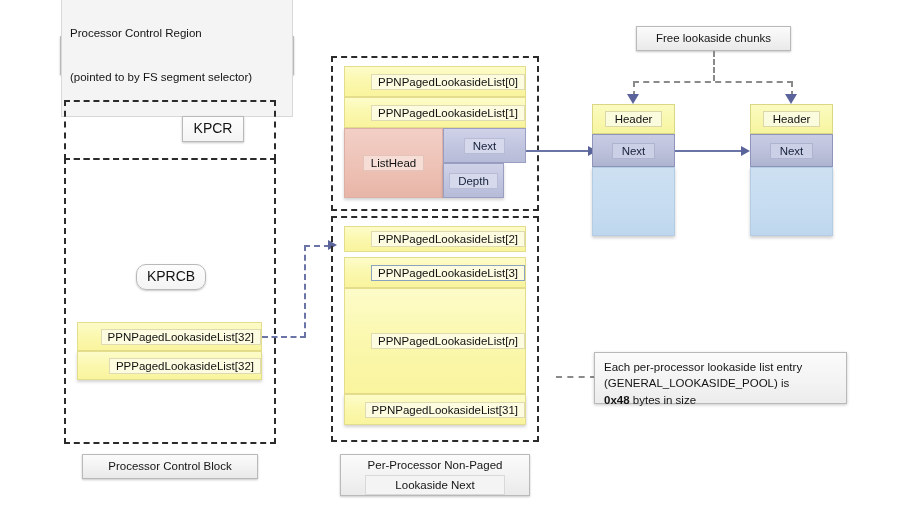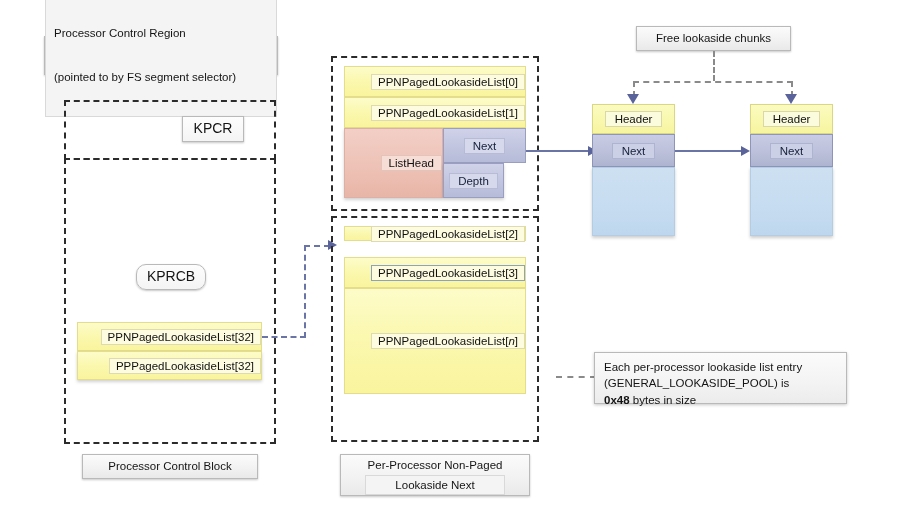--- a/index.html
+++ b/index.html
@@ -138,21 +138,21 @@
     border-left:6px solid transparent;border-right:6px solid transparent;
     border-top:10px solid #5a639a;
   }
   .it{font-style:italic;}
 </style>
 </head>
 <body>
 
 <div id="stage">
 
-  <div class="chip" style="left:44px;top:36px;width:234px;height:39px;">
+  <div class="chip" style="left:60px;top:36px;width:234px;height:39px;">
     <div class="inner" style="width:218px;text-align:left;">
       <div>Processor Control Region</div>
       <div>(pointed to by FS segment selector)</div>
     </div>
   </div>
 
   <div class="dashbox" style="left:64px;top:100px;width:212px;height:60px;"></div>
   <div class="chip" style="left:140px;top:116px;width:62px;height:26px;background:linear-gradient(180deg,#fdfdfd,#f4f4f4);margin-left:42px;">
     <div class="inner" style="border:none;background:transparent;font-size:14px;">KPCR</div>
   </div>
@@ -180,40 +180,43 @@
 
   <div class="dashbox" style="left:331px;top:56px;width:208px;height:155px;"></div>
 
   <div class="ybox" style="left:344px;top:66px;width:182px;height:31px;">
     <div class="lbl">PPNPagedLookasideList[0]</div>
   </div>
   <div class="ybox" style="left:344px;top:97px;width:182px;height:31px;">
     <div class="lbl">PPNPagedLookasideList[1]</div>
   </div>
 
-  <div class="pinkbox" style="left:344px;top:128px;width:99px;height:70px;justify-content:flex-end;">
+  <div class="pinkbox" style="left:344px;top:128px;width:99px;height:70px;">
     <div class="lbl">ListHead</div>
   </div>
   <div class="bluebox" style="left:443px;top:128px;width:83px;height:35px;">
     <div class="lbl">Next</div>
   </div>
   <div class="bluebox" style="left:443px;top:163px;width:61px;height:35px;box-shadow:0 2px 3px rgba(0,0,0,.18);">
     <div class="lbl">Depth</div>
   </div>
 
   <div class="dashbox" style="left:331px;top:216px;width:208px;height:226px;"></div>
 
-  <div class="ybox" style="left:344px;top:226px;width:182px;height:15px;">
+  <div class="ybox" style="left:344px;top:226px;width:182px;height:26px;">
     <div class="lbl">PPNPagedLookasideList[2]</div>
   </div>
   <div class="ybox" style="left:344px;top:257px;width:182px;height:31px;">
     <div class="lbl sel">PPNPagedLookasideList[3]</div>
   </div>
   <div class="ybox" style="left:344px;top:288px;width:182px;height:106px;">
     <div class="lbl"><span>PPNPagedLookasideList[</span><span class="it">n</span><span>]</span></div>
+  </div>
+  <div class="ybox" style="left:344px;top:394px;width:182px;height:31px;box-shadow:0 2px 3px rgba(0,0,0,.18);">
+    <div class="lbl">PPNPagedLookasideList[31]</div>
   </div>
 
   <div class="chip" style="left:340px;top:454px;width:190px;height:42px;align-items:flex-start;">
     <div style="width:100%;">
       <div class="inner" style="border:none;background:transparent;padding-top:3px;">Per-Processor Non-Paged</div>
       <div class="inner" style="margin:0 24px;">Lookaside Next</div>
     </div>
   </div>
 
   <div class="ln" style="left:526px;top:150px;width:66px;height:2px;"></div>

